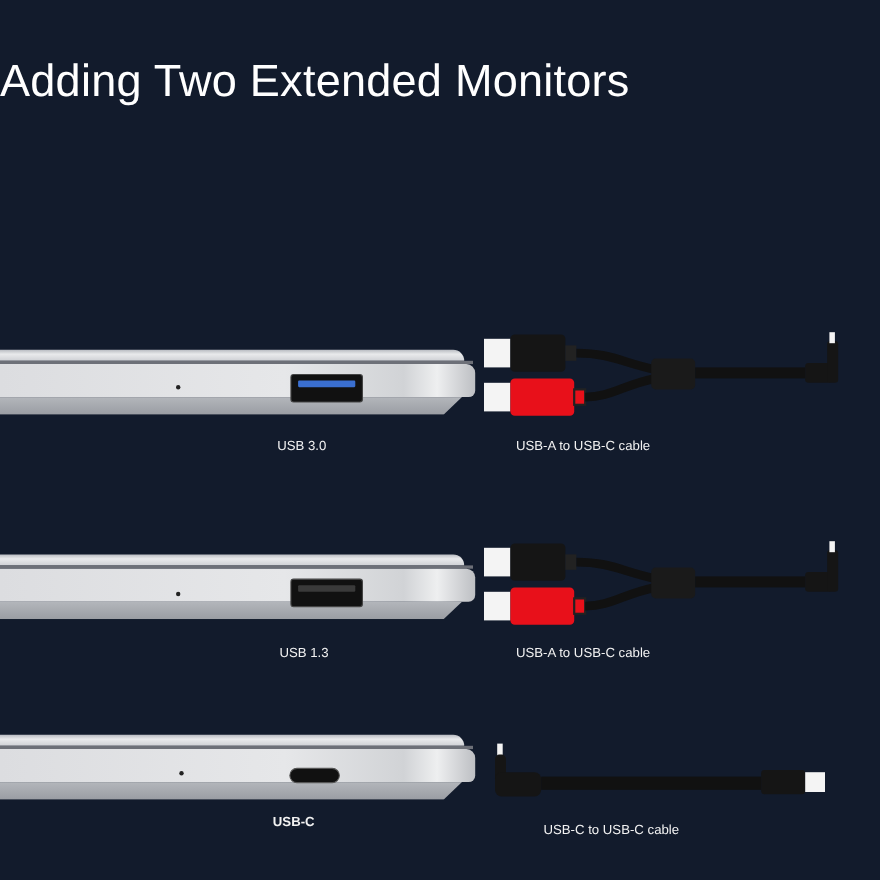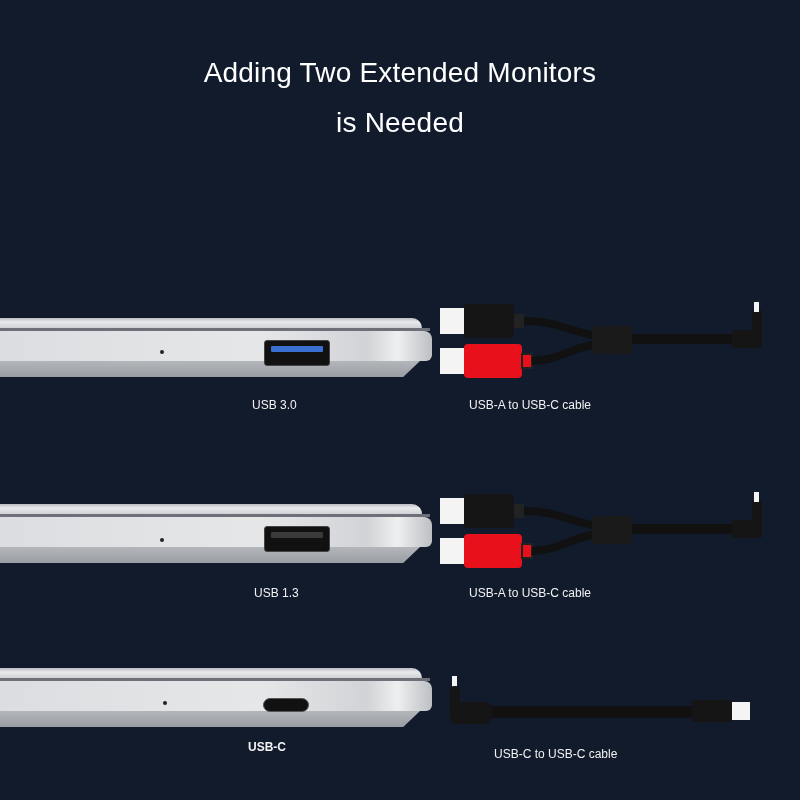--- a/index.html
+++ b/index.html
@@ -1,35 +1,34 @@
 <!DOCTYPE html>
 <html><head>
 <meta charset="utf-8">
 <style>
   html, body { margin:0; padding:0; }
   body { width:800px; height:800px; background:#121b2c; position:relative; overflow:hidden; font-family:"Liberation Sans", sans-serif; color:#fff; }
-  .headline { position:absolute; left:0; top:48px; width:800px; text-align:center; font-size:28px; line-height:50px; color:#fff; letter-spacing:0.2px; }
+  .headline { position:absolute; left:0; top:48px; width:800px; font-size:41px; line-height:50px; color:#fff; letter-spacing:0.2px; }
   .headline span { display:block; }
   .lid { position:absolute; left:0; height:10px; width:422px; background:linear-gradient(#b9bcc2,#e9eaec 40%,#cfd1d5); border-radius:0 10px 0 0; }
   .seam { position:absolute; left:0; height:3px; width:430px; background:#6d7078; }
   .base { position:absolute; left:0; height:30px; width:432px; background:linear-gradient(90deg,#dcdde0 0%,#e6e7e9 60%,#d1d3d6 85%,#eeeff0 92%,#bdbfc3 100%); border-radius:0 8px 6px 0; }
   .bottom { position:absolute; left:0; height:16px; width:420px; background:linear-gradient(#b3b6bb,#9a9da3); clip-path:polygon(0 0,100% 0,96% 100%,0 100%); }
   .dot { position:absolute; width:4px; height:4px; border-radius:50%; background:#222; }
   .porta { position:absolute; width:64px; height:24px; background:#111; border-radius:3px; border:1px solid #444; }
   .porta .tongue { position:absolute; left:6px; top:5px; width:52px; height:6px; border-radius:1px; }
   .portc { position:absolute; width:44px; height:12px; background:#111; border-radius:7px; border:1px solid #555; }
   .label { position:absolute; font-size:12px; color:#f2f2f2; }
   svg { position:absolute; }
 </style>
 </head>
 <body>
 
 <div class="headline">
   <span>Adding Two Extended Monitors</span>
-  <span>is Needed</span>
 </div>
 
 <div style="position:absolute;left:0;top:312px;width:432px;height:72px;">
   <div class="lid" style="top:6px;"></div>
   <div class="seam" style="top:16px;"></div>
   <div class="base" style="top:19px;"></div>
   <div class="bottom" style="top:49px;"></div>
   <div class="dot" style="left:160px;top:38px;"></div>
   <div class="porta" style="left:264px;top:28px;">
     <div class="tongue" style="background:#3a6fd0;"></div>

